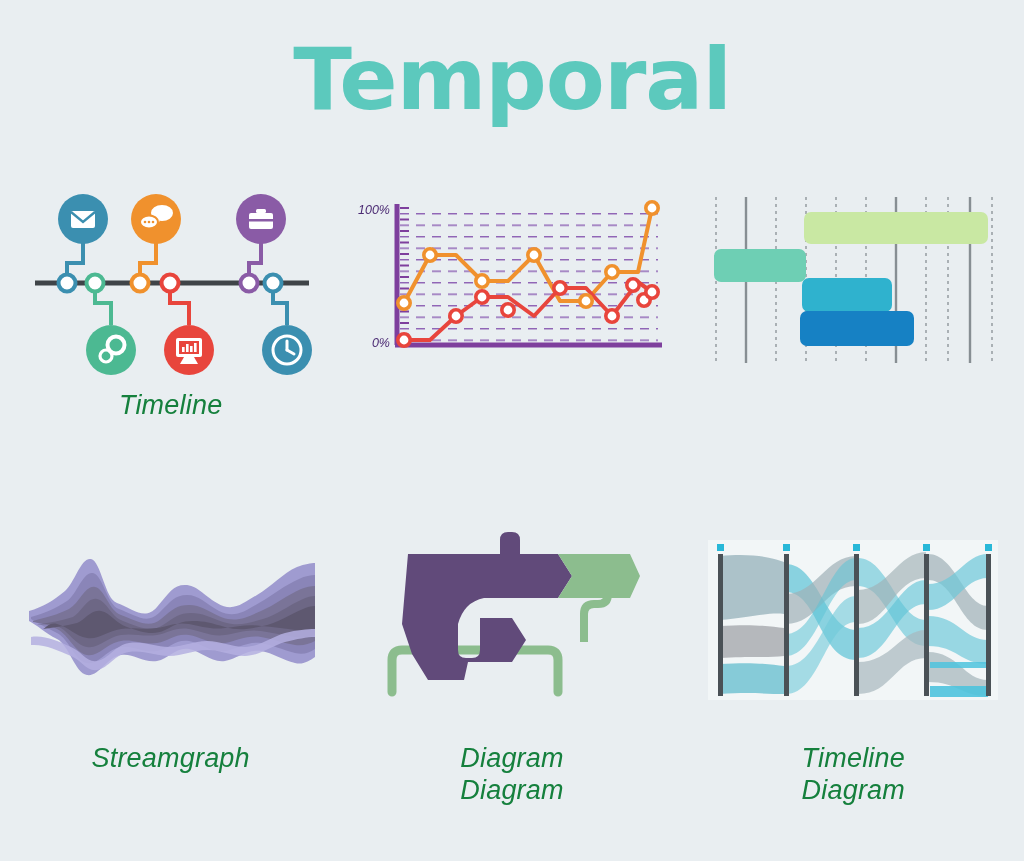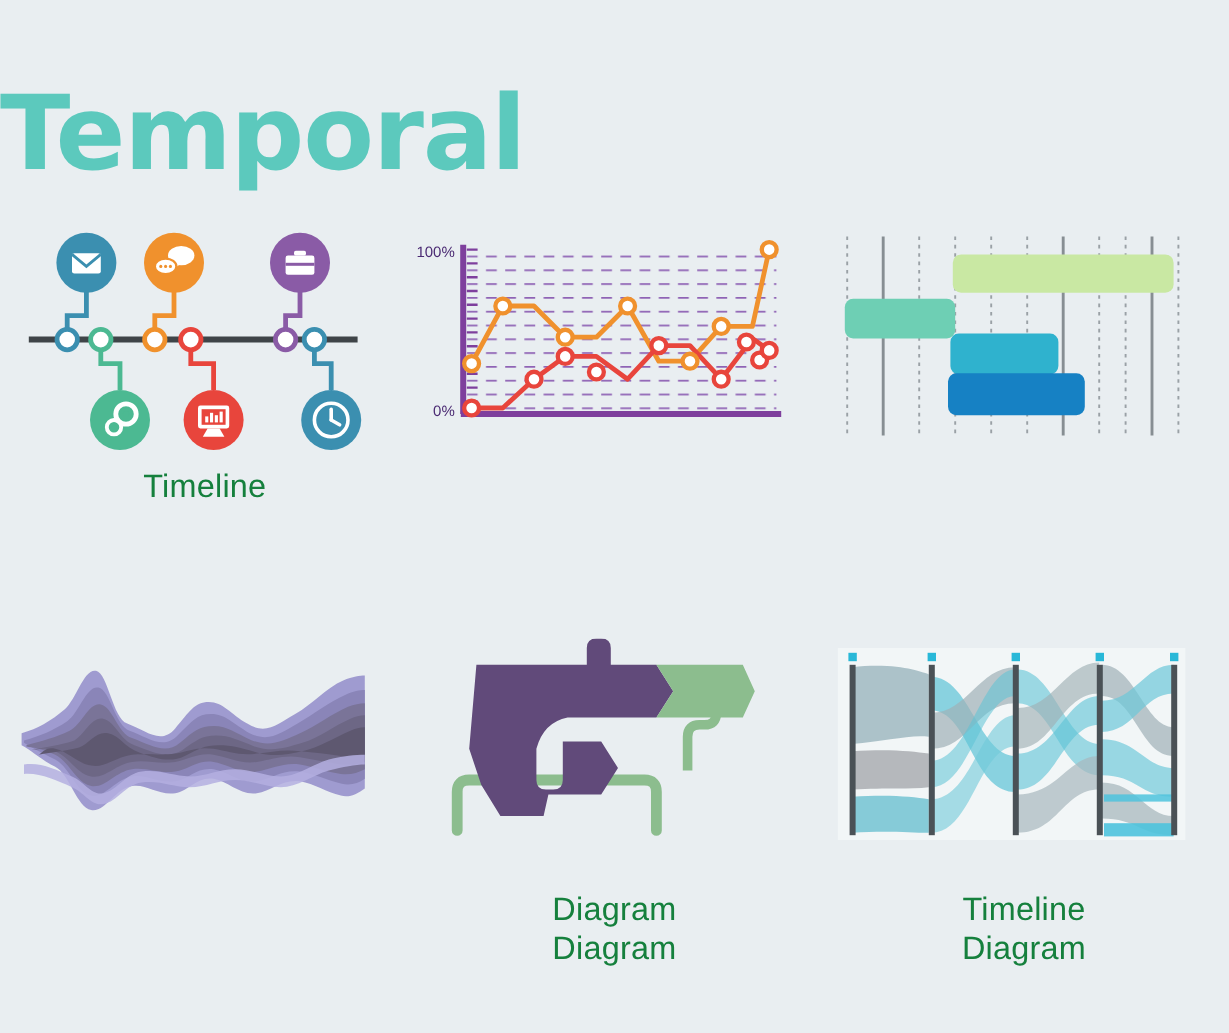--- a/index.html
+++ b/index.html
@@ -8,43 +8,46 @@
   }
   body {
     width: 1024px;
     height: 861px;
     background: #e9eef1;
     font-family: "Liberation Sans", sans-serif;
     overflow: hidden;
     position: relative;
   }
   #page-title {
+    text-align: center;
     font-size: 86px;
     font-weight: bold;
     color: #5cc9bd;
     letter-spacing: -1px;
     margin: 0;
-    padding-top: 69px;
+    padding-top: 36px;
     line-height: 1.0;
     font-family: "DejaVu Sans", sans-serif;
   }
   .grid {
     position: absolute;
     top: 180px;
     left: 0;
     width: 1024px;
   }
   .row {
     display: flex;
     width: 1024px;
   }
   .cell {
     width: 341.33px;
     display: flex;
     flex-direction: column;
+    align-items: center;
+    font-style: italic;
   }
   .art {
     width: 320px;
     display: flex;
     align-items: center;
     justify-content: center;
   }
   .row1 .art { height: 200px; }
   .row2 .art { height: 210px; }
   .caption {
@@ -269,20 +272,23 @@
                    C226,87 216,90 204,91 C190,93 180,89 168,87 C154,85 148,89 136,91
                    C122,93 112,90 100,92 C86,94 78,103 66,101 C54,99 48,90 36,87 C28,85 25,91 22,92 Z" fill="#5e5870"></path>
 
           <path d="M10,100 C24,98 36,104 50,110 C60,114 66,126 76,124 C88,122 94,108 108,106
                    C124,104 134,110 148,110 C162,110 172,104 186,104 C200,104 210,110 224,110
                    C238,110 250,100 264,96 C276,93 286,92 294,92 L294,100 C286,100 276,102 264,105
                    C250,109 238,119 224,119 C210,119 200,113 186,113 C172,113 162,119 148,119
                    C134,119 124,113 108,115 C94,117 88,131 76,133 C66,135 60,123 50,119 C36,113 24,107 10,108 Z" fill="#b4afe0" opacity="0.85"></path>
         </svg>
       </div>
+      <div class="caption">
+        <div>Streamgraph</div>
+      </div>
     </div>
 
     <div class="cell">
       <div class="art">
         <svg width="280" height="180" viewBox="0 0 280 180">
 
           <path d="M20,160 L20,128 Q20,118 30,118 L176,118 Q186,118 186,128 L186,160" fill="none" stroke="#8cbd8e" stroke-width="9" stroke-linecap="round"></path>
 
           <path d="M236,58 L236,62 Q236,72 226,72 L222,72 Q212,72 212,82 L212,110" fill="none" stroke="#8cbd8e" stroke-width="8"></path>
 

